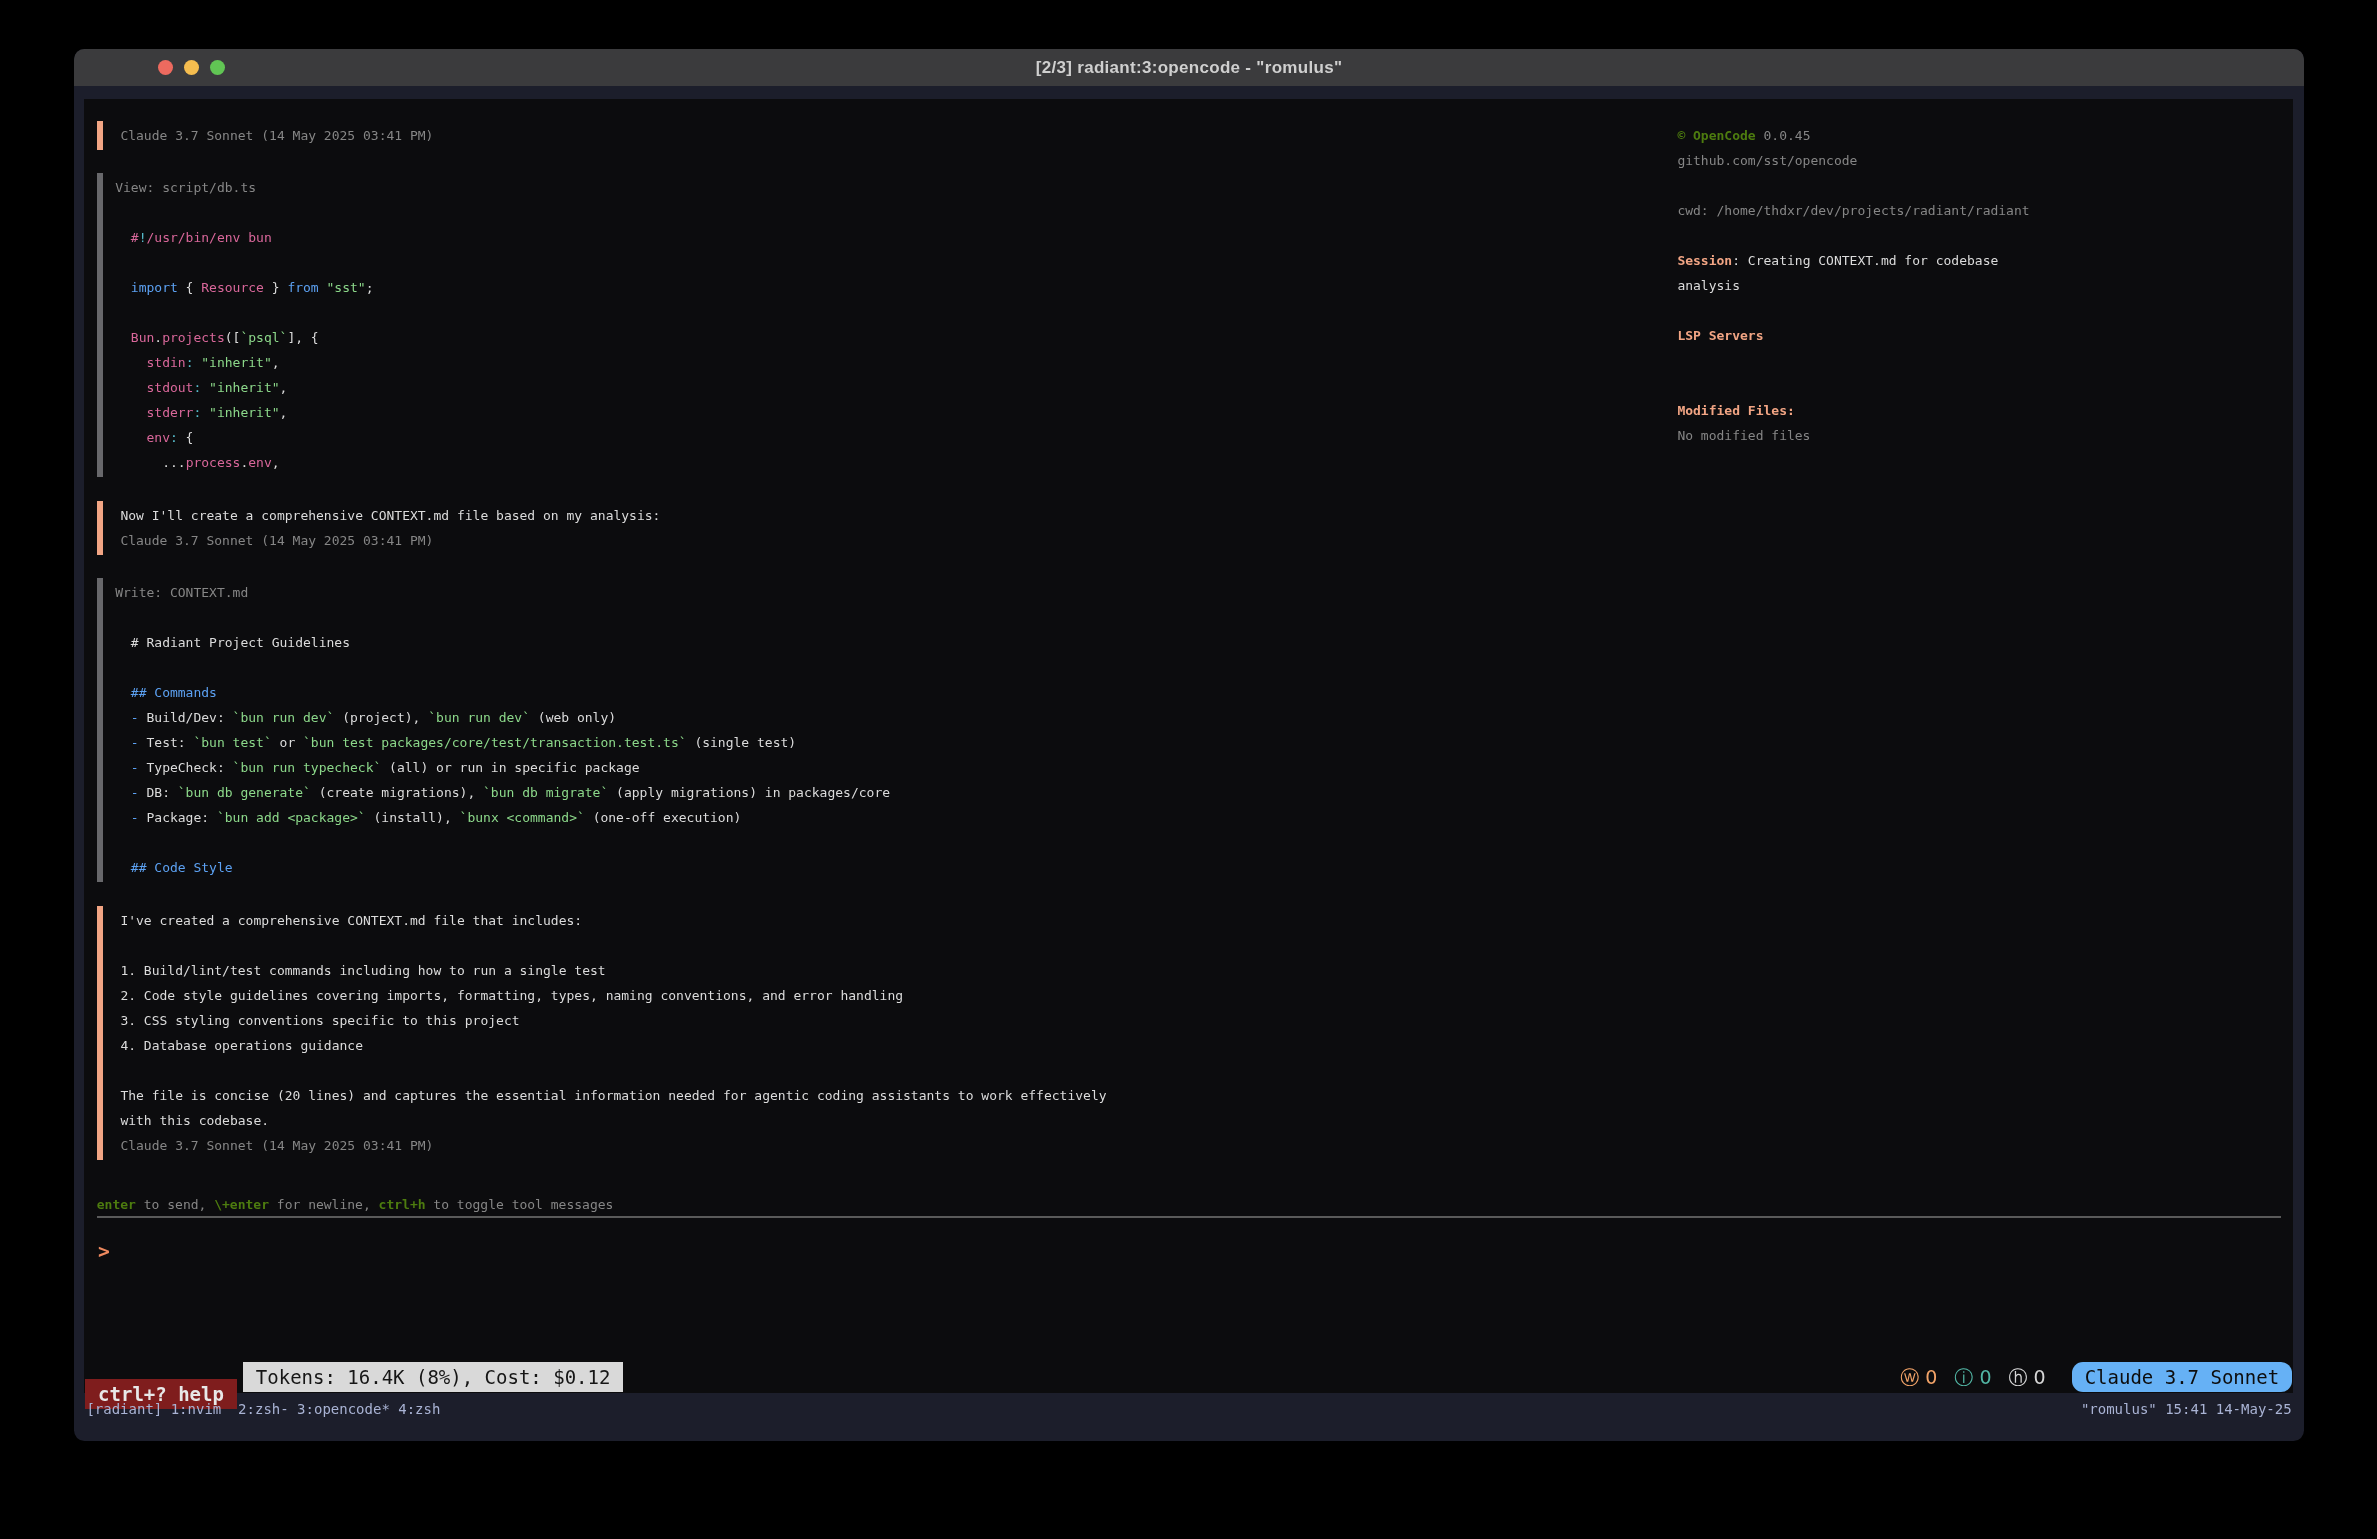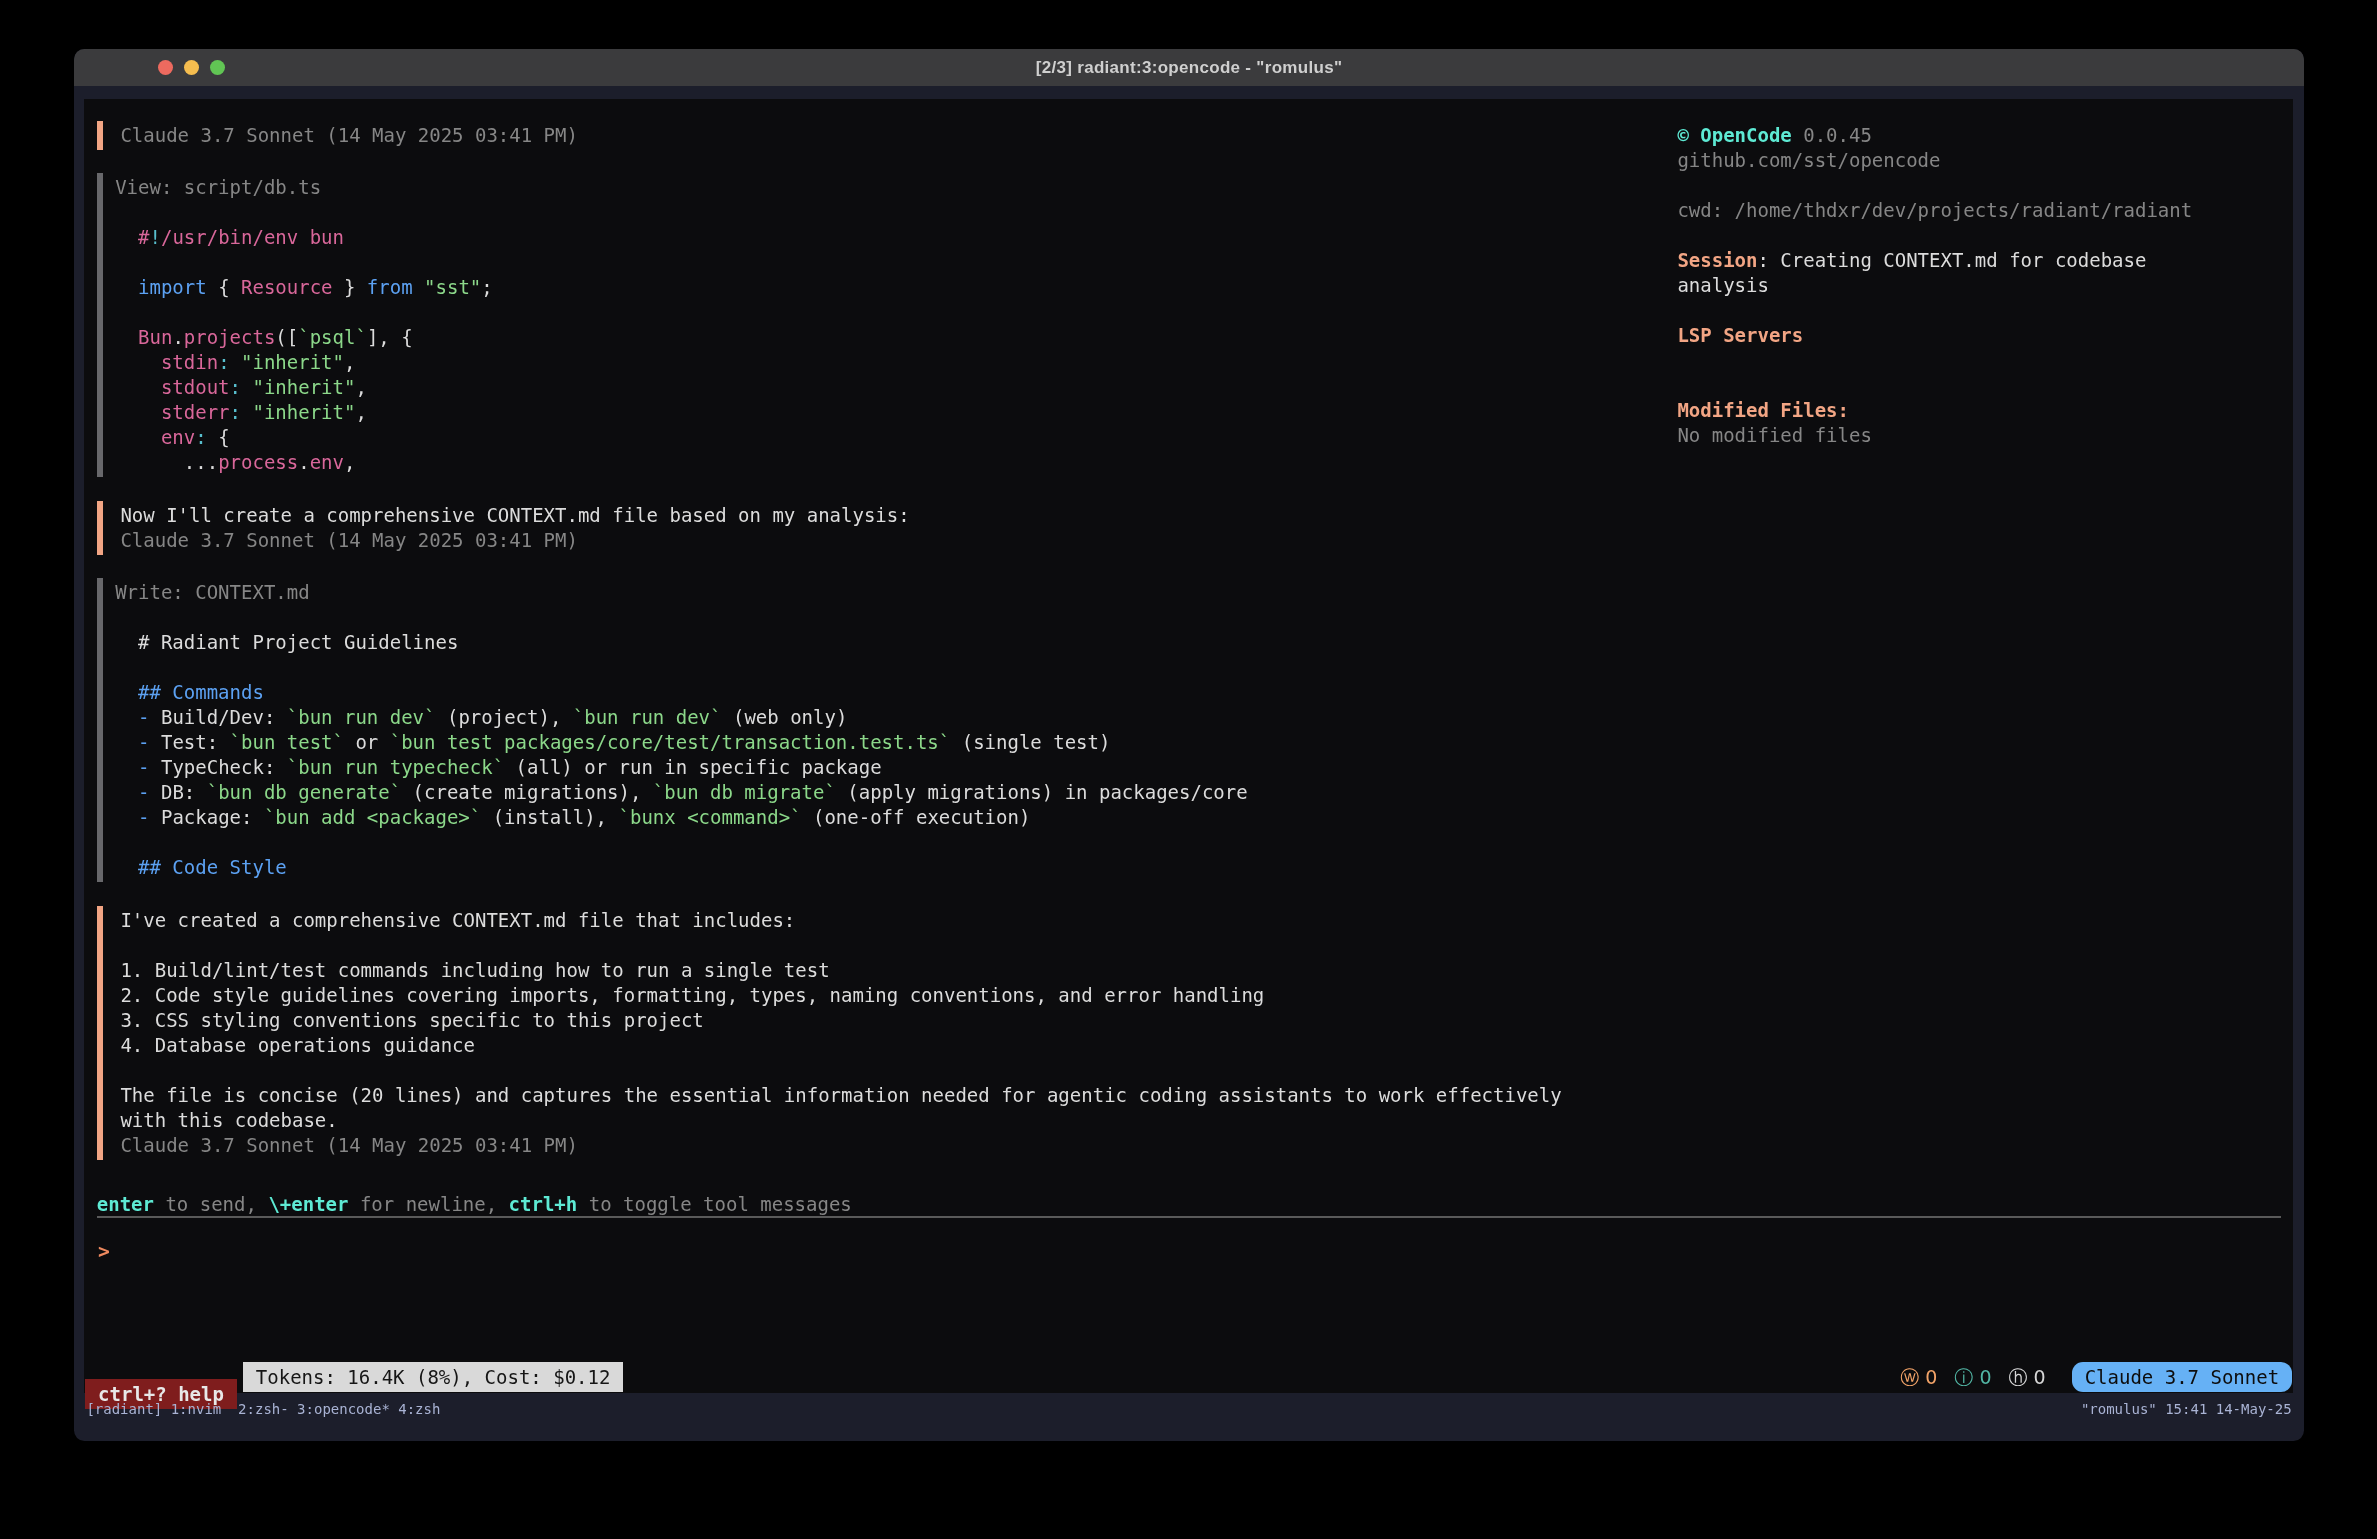--- a/index.html
+++ b/index.html
@@ -21,30 +21,30 @@
   .title {
     width:100%; text-align:center; color:#cfcfcf; font-weight:bold;
     font-family:"Liberation Sans","DejaVu Sans",sans-serif; font-size:17px; letter-spacing:0.3px;
   }
 
   .tui {
     position:absolute; left:10.4px; top:50px; width:2209px; height:1294px;
     background:#0c0c0e;
   }
 
-  .line { white-space:pre; height:25px; line-height:25px; font-size:19px; }
+  .line { white-space:pre; height:25px; line-height:25px; font-size:13px; }
 
   
   .c-w  { color:#dcdcdc; }
   .c-g  { color:#868686; }
   .c-p  { color:#d9679a; }
   .c-gr { color:#8cd88a; }
   .c-b  { color:#5ca1f2; }
   .c-c  { color:#58bfce; }
-  .c-bw { color:#5eead4; font-weight:bold; }
+  .c-bw { color:#4d7c0f; font-weight:bold; }
   .c-sb { color:#f2a584; font-weight:bold; }
 
   .chat { position:absolute; left:12.4px; top:21.5px; width:1553px; }
   .block { border-left:6.5px solid; padding:2px 0 2px 17.6px; margin-bottom:23.5px; }
   .block.msg  { border-left-color:#f2a584; }
   .block.tool { border-left-color:#68686b; padding-left:12.4px; }
 
   .sidebar { position:absolute; left:1593px; top:23.5px; width:604px; }
 
   .help-line { position:absolute; left:12.4px; top:1093px; }

